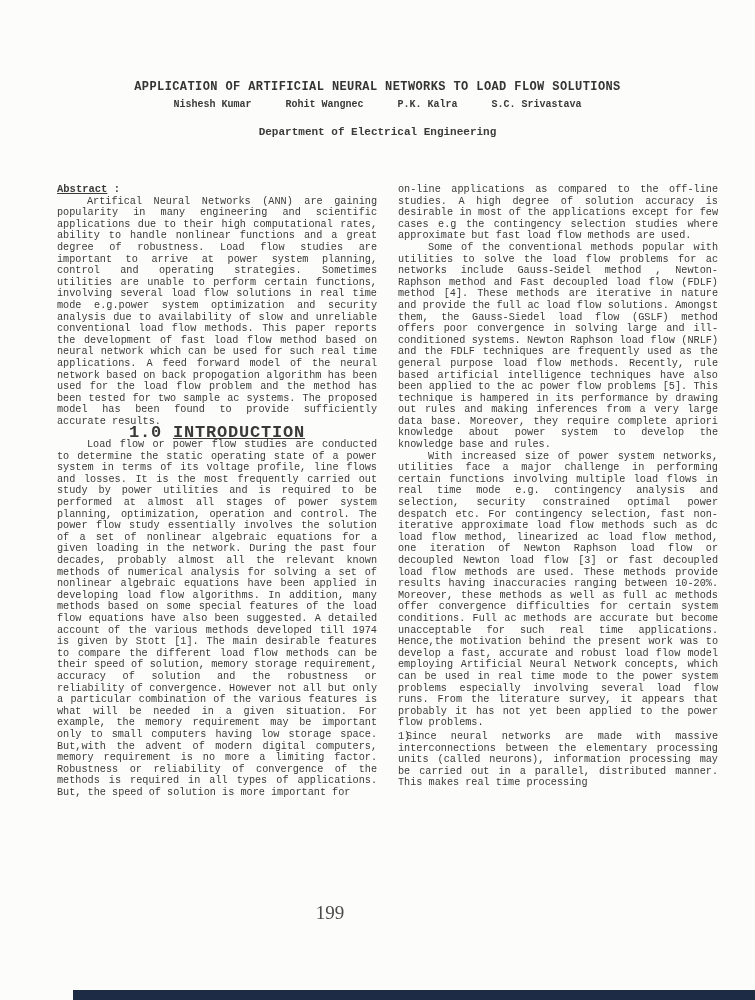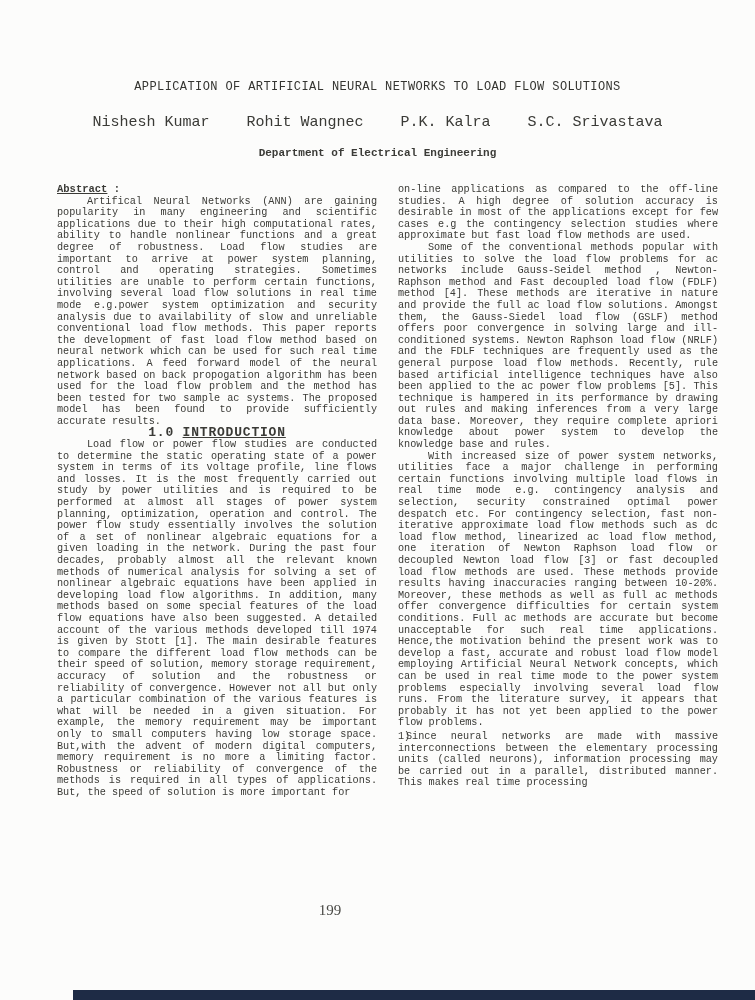--- a/index.html
+++ b/index.html
@@ -11,53 +11,53 @@
   .page{
     position:relative;
     width:755px;height:1000px;
     background:#fcfcfb;
     overflow:hidden;
     color:#3a3a36;
   }
   
   .header{ text-align:center; padding-top:80px; }
   .title{
-    font-size:12px; font-weight:normal; letter-spacing:.4px;
+    font-size:12px; font-weight:bold; letter-spacing:.4px;
     color:#343430; white-space:nowrap;
   }
   .authors{
-    margin-top:20px; font-size:15px; font-weight:normal; color:#3a3a36;
+    margin-top:5px; font-size:10px; font-weight:bold; color:#3a3a36;
   }
   .authors span{ margin:0 14px; }
   .affil{ margin-top:16px; font-size:11px; font-weight:bold; line-height:13px; color:#3b3b37;}
   
   .columns{
     position:absolute; top:184px; left:57px; right:37px;
     display:flex; gap:21px;
   }
   .col{ width:330px; font-size:10.2px; line-height:11.6px; text-align:justify; }
   .col p{ margin:0; }
   .indent{ text-indent:30px; }
   .abstract-head{
     font-size:10.5px; font-weight:bold; margin:0 0 1px 0;
   }
   .abstract-head .uline{ text-decoration:underline; }
   .section-head{
-    text-align:center; font-weight:bold; font-size:13px;
+    text-align:center; font-weight:bold; font-size:17px;
     letter-spacing:.8px; margin:17px 0 14px 0;
   }
   .section-head .uline{ text-decoration:underline; }
   .list-item{ position:relative; margin-top:2px; }
   .list-marker{ position:absolute; left:0; top:0; }
   .list-text{ margin-left:28px; text-indent:8px; }
   
   .page-number{
     position:absolute; top:902px; left:0; width:660px;
     text-align:center; font-family:"Liberation Serif","DejaVu Serif",serif;
-    font-size:15px; color:#4a4a46;
+    font-size:19px; color:#4a4a46;
   }
   .scan-bar{
     position:absolute; bottom:0; left:73px; right:0; height:10px;
     background:#1e2b45;
   }
 </style>
 </head>
 <body>
 
 <div class="page">

